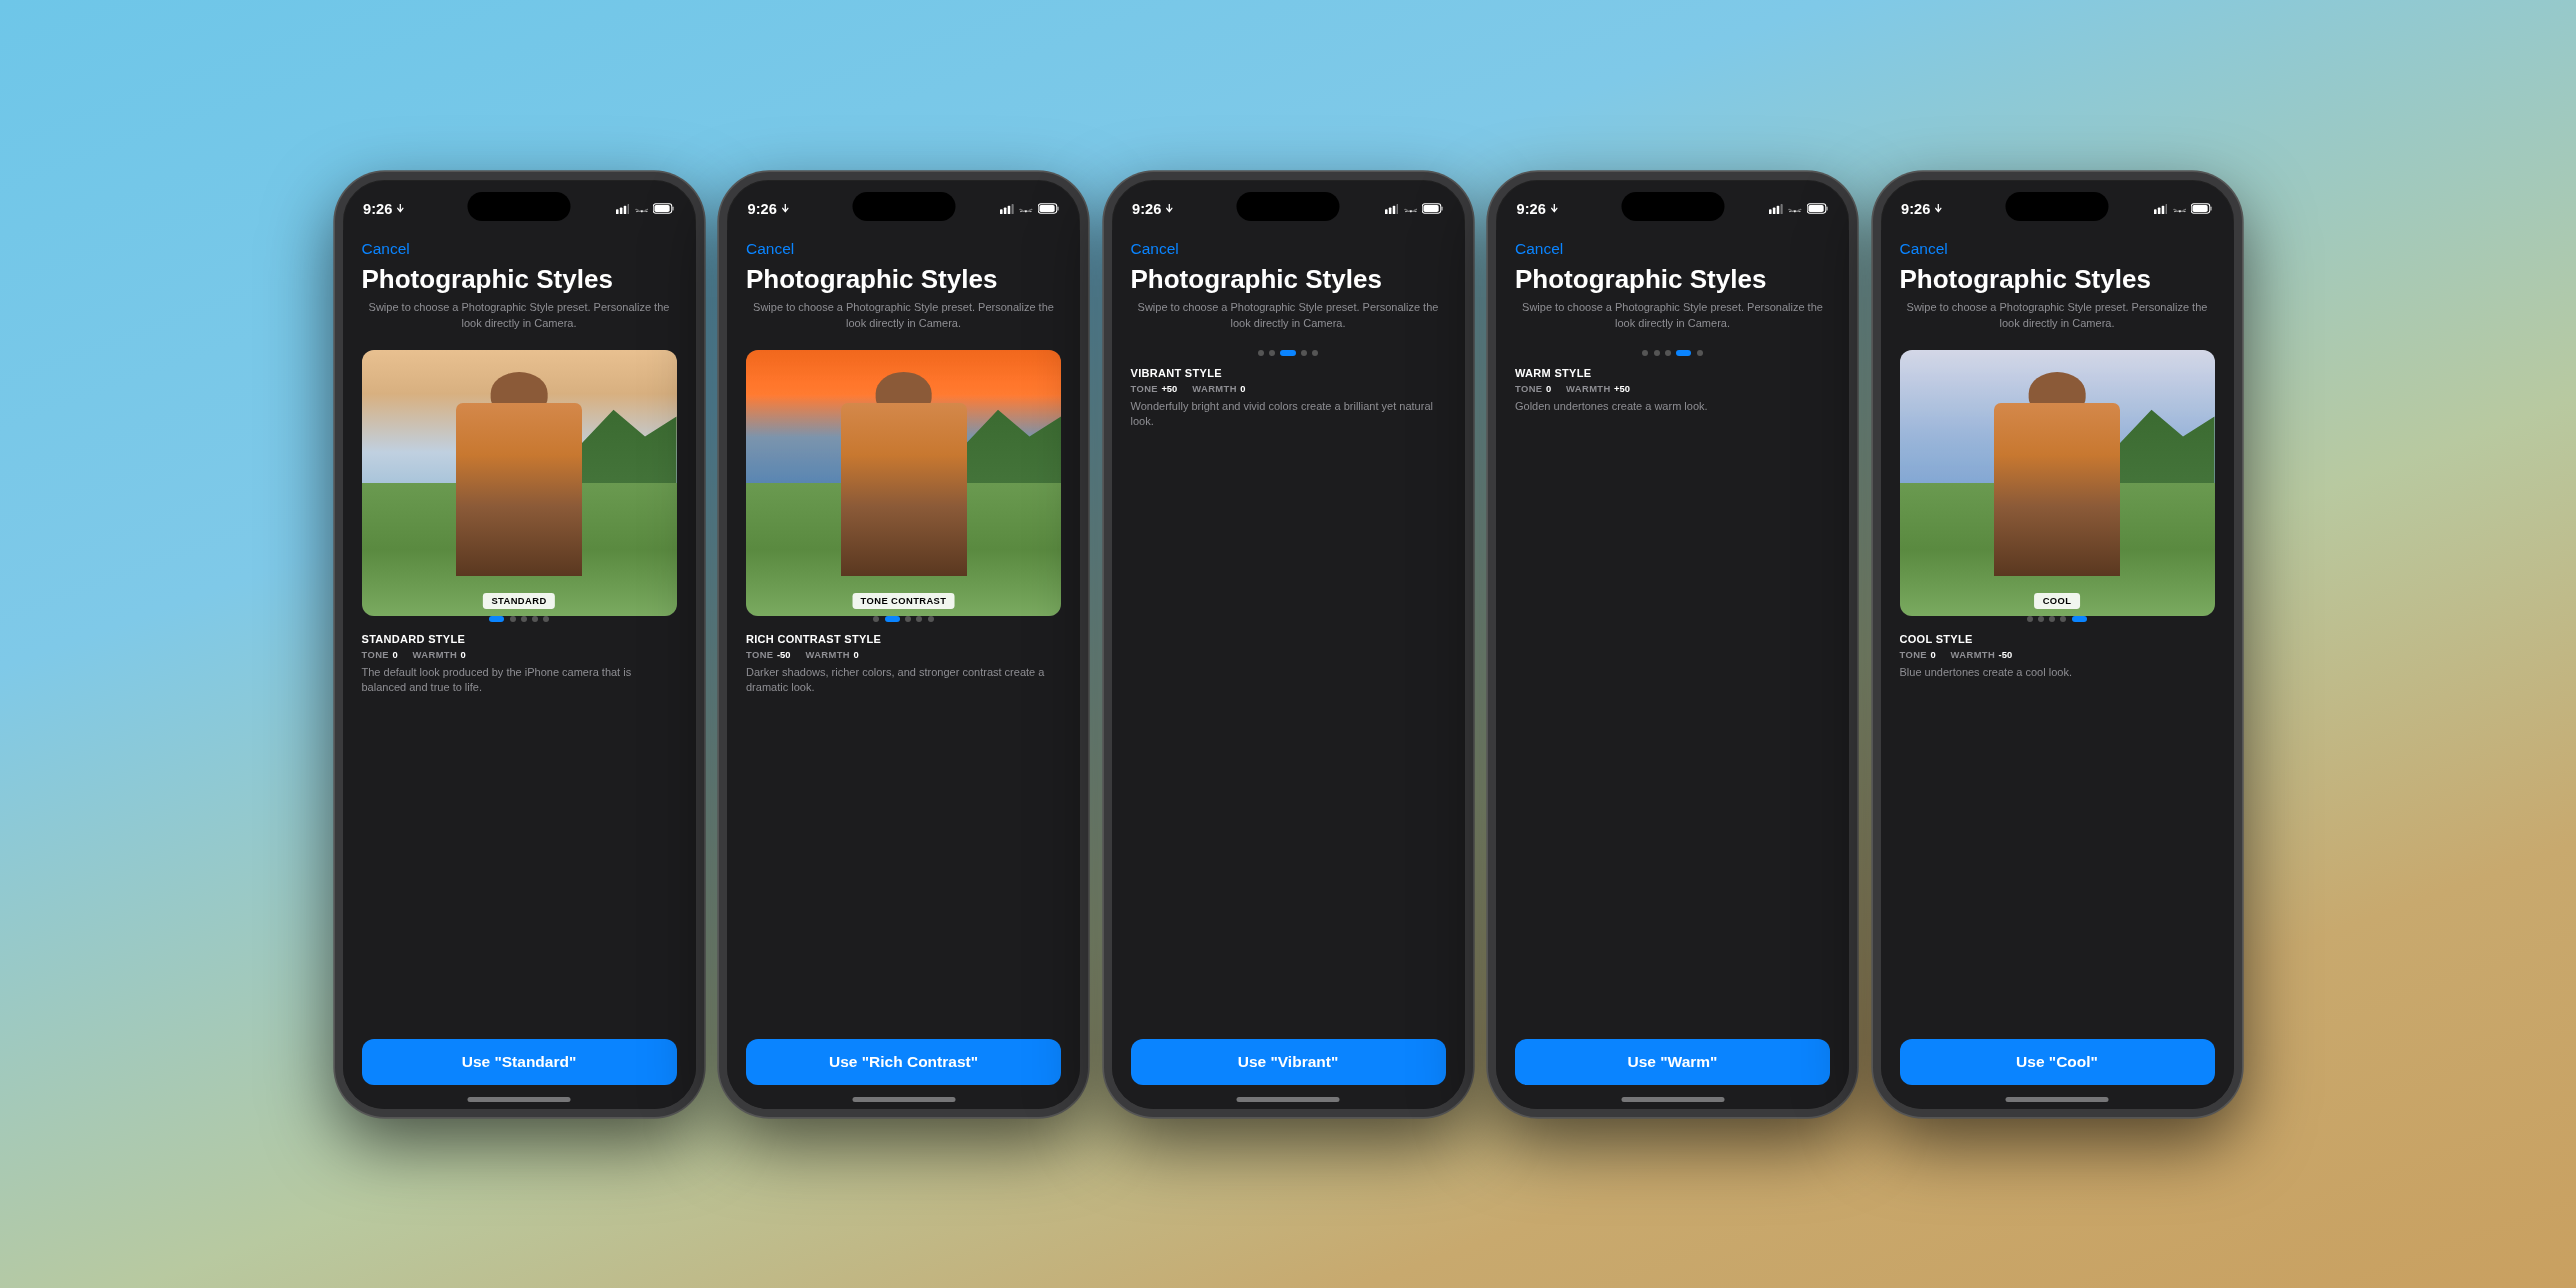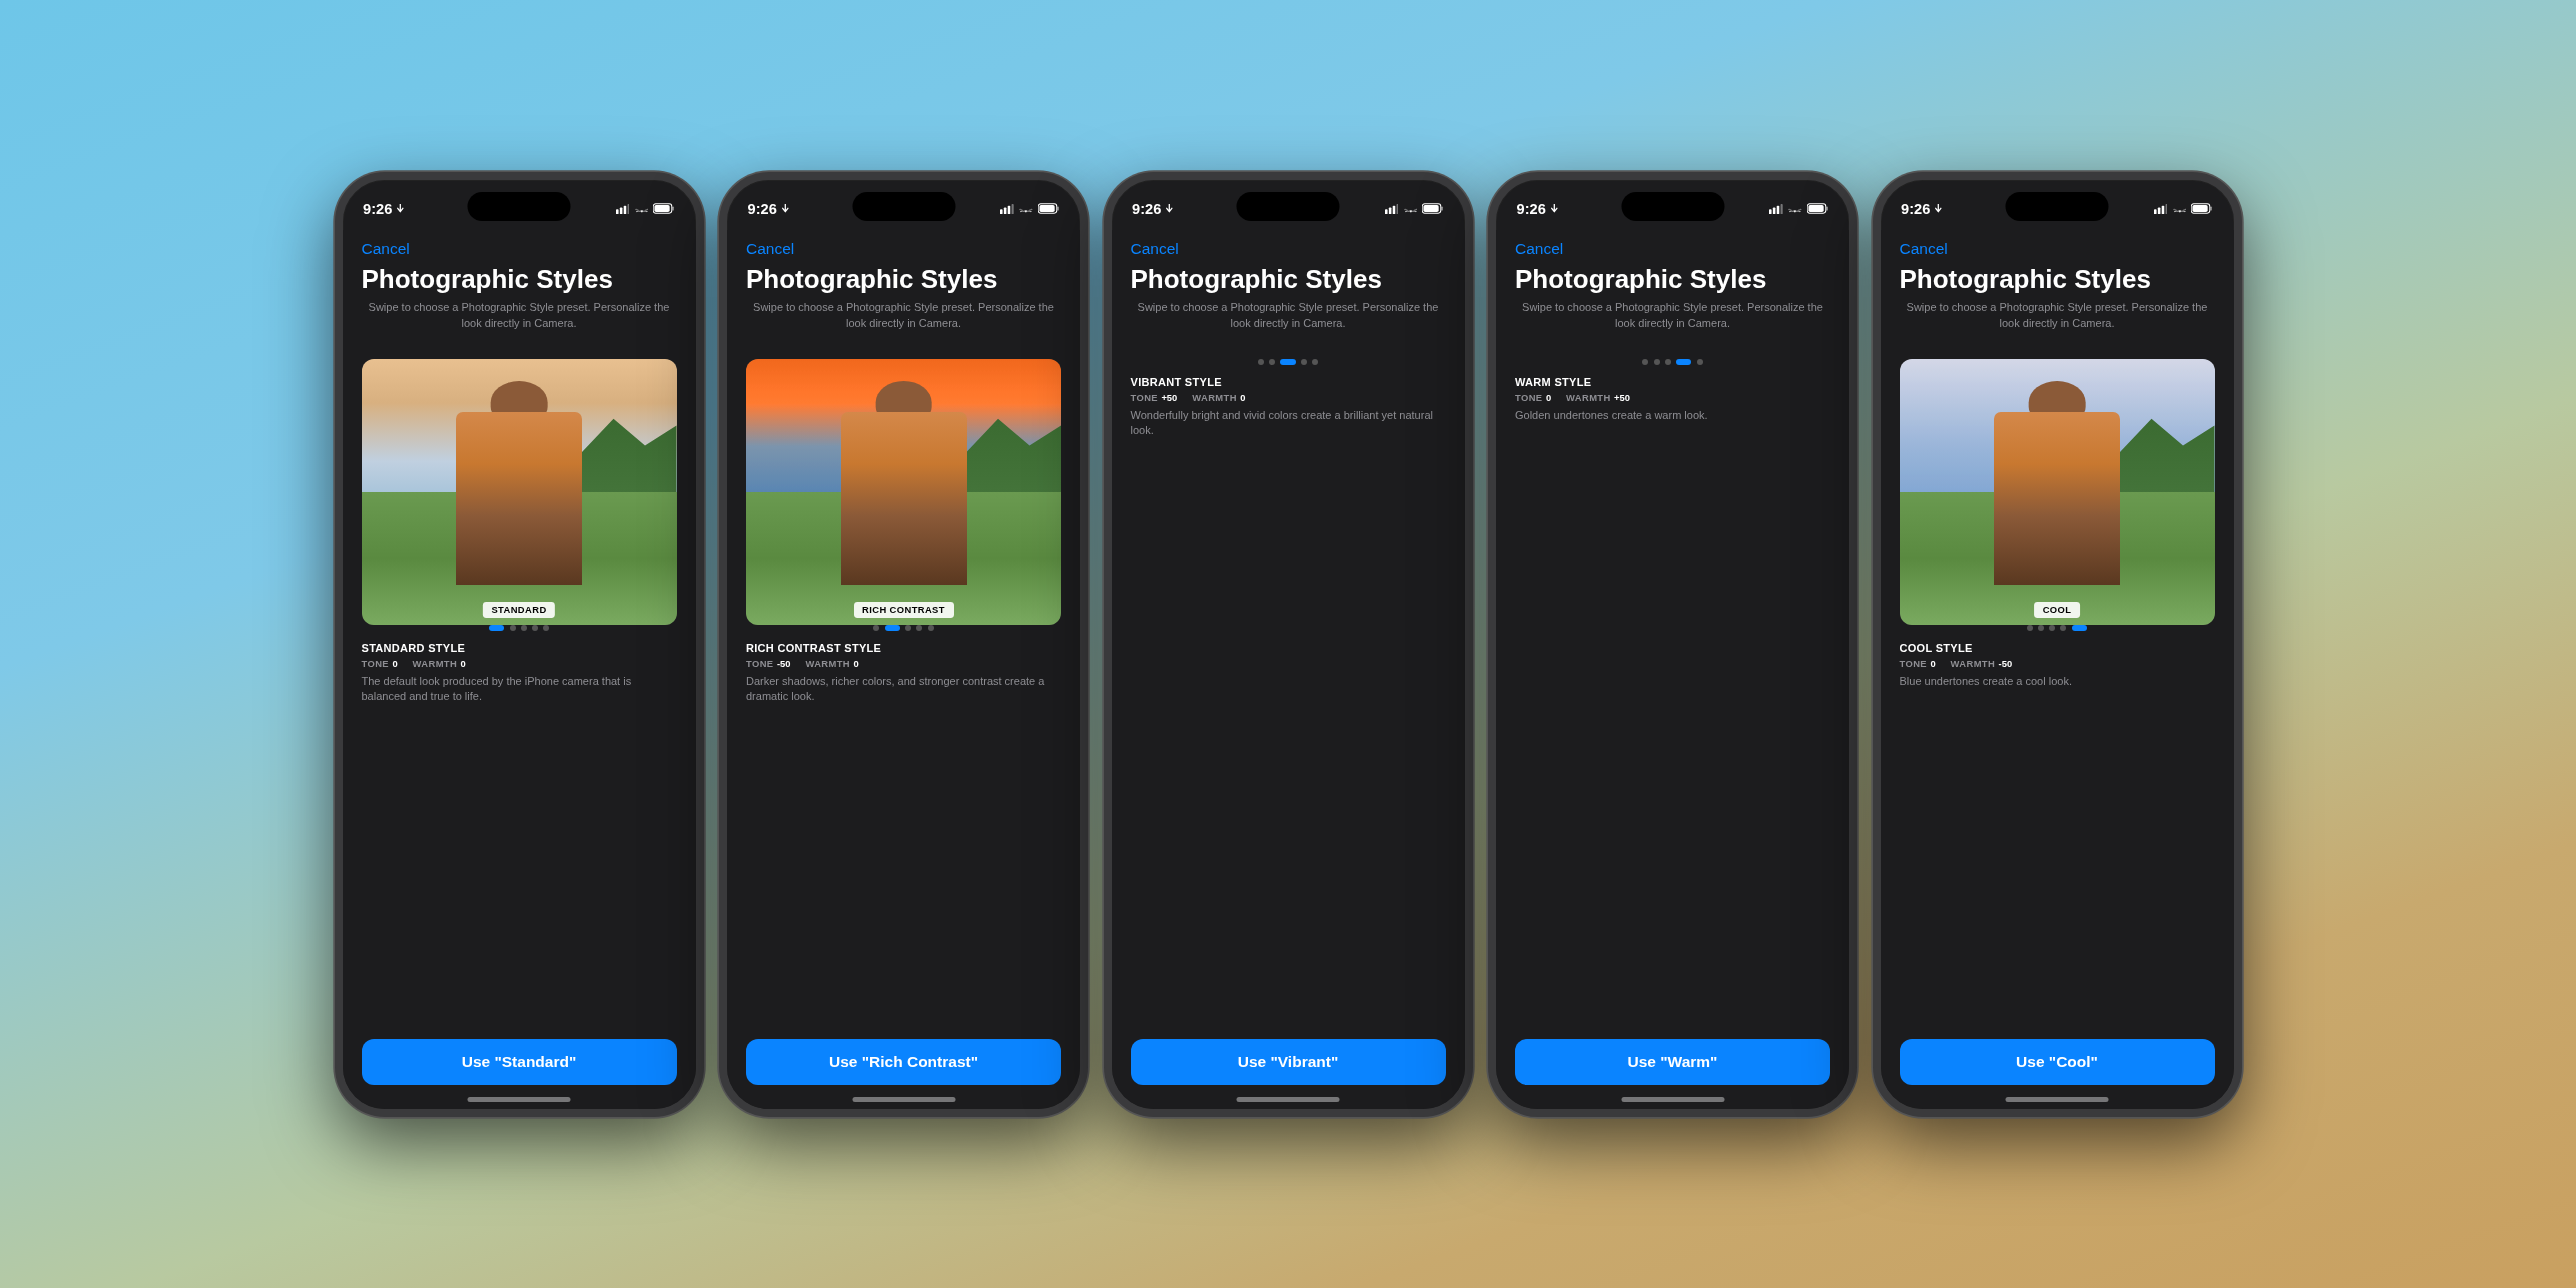--- a/index.html
+++ b/index.html
@@ -131,21 +131,21 @@
       font-size: 26px;
       font-weight: 700;
       margin-bottom: 6.9px;
       line-height: 1.1;
     }
 
     .page-subtitle {
       color: #8e8e93;
       font-size: 11px;
       line-height: 1.4;
-      margin-bottom: 28px;
+      margin-bottom: 19px;
       text-align: center;
     }
 
     .photo-container {
       width: 100%;
       height: 266px;
       border-radius: 12px;
       overflow: hidden;
       position: relative;
       background: #333;
@@ -455,21 +455,21 @@
 
         <div class="photo-container">
           <div class="photo-scene photo-rich">
             <div class="photo-sky"></div>
             <div class="photo-trees"></div>
             <div class="photo-ground"></div>
             <div class="photo-figure">
               <div class="figure-head"></div>
               <div class="figure-body"></div>
             </div>
-            <div class="style-label">RICH CONTRAST</div>
+            <div class="style-label">TONE CONTRAST</div>
           </div>
         </div>
 
         <div class="dots-row">
           <div class="dot "></div>
             <div class="dot active"></div>
             <div class="dot "></div>
             <div class="dot "></div>
             <div class="dot "></div>
         </div>

